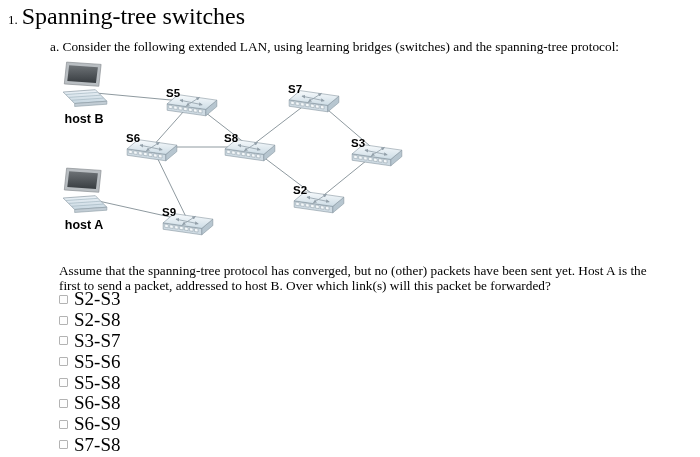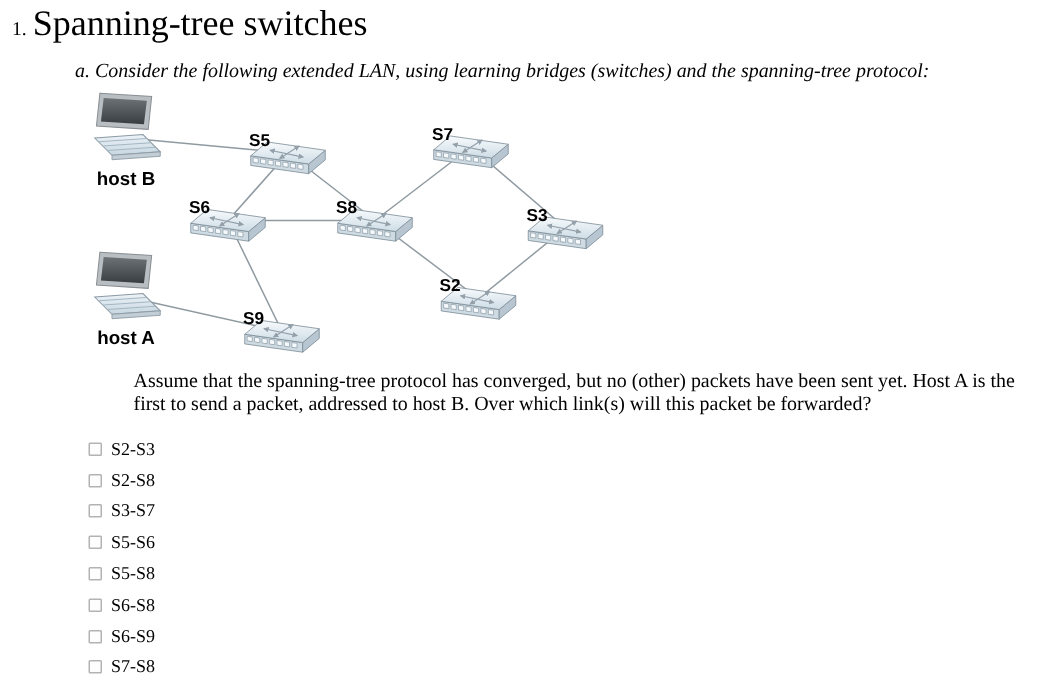--- a/index.html
+++ b/index.html
@@ -6,37 +6,37 @@
   body {
     width:700px; height:457px; background:#ffffff; position:relative;
     font-family:"Liberation Serif", serif; color:#000;
     overflow:hidden;
   }
   .title { position:absolute; left:8px; top:3px; white-space:nowrap; }
   .title .num  { font-size:13px; }
   .title .main { font-size:24px; }
   .intro {
     position:absolute; left:50px; top:39px; width:630px;
-    font-size:13.3px; line-height:15px;font-style:italic;
+    font-size:13.3px; line-height:15px;
   }
   .diagram { position:absolute; left:0; top:60px; }
   .sw-label  { font-family:"Liberation Sans", sans-serif; font-weight:bold; font-size:11.5px; fill:#000; }
   .host-label{ font-family:"Liberation Sans", sans-serif; font-weight:bold; font-size:12.5px; fill:#000; }
   .question {
-    position:absolute; left:59px; top:246px; width:612px;
-    font-size:13.3px; line-height:15px;margin-left:30px;
+    position:absolute; left:59px; top:263px; width:612px;
+    font-size:13.3px; line-height:15px;
   }
   .options { position:absolute; left:59px; top:289px; }
   .opt { display:flex; align-items:center; height:20.8px; }
   .opt input {
     -webkit-appearance:none; appearance:none;
     width:9px; height:9px; margin:0 6px 0 0;
     border:1px solid #b3b3b3; background:#fdfdfd; border-radius:1px;
   }
-  .opt .opt-label { font-size:12px; }
+  .opt .opt-label { font-size:19px; }
 </style>
 </head>
 <body>
 
 <div class="title">
   <span class="num">1.</span>
   <span class="main">Spanning-tree switches</span>
 </div>
 
 <div class="intro">a. Consider the following extended LAN, using learning bridges (switches) and the spanning-tree protocol:</div>

